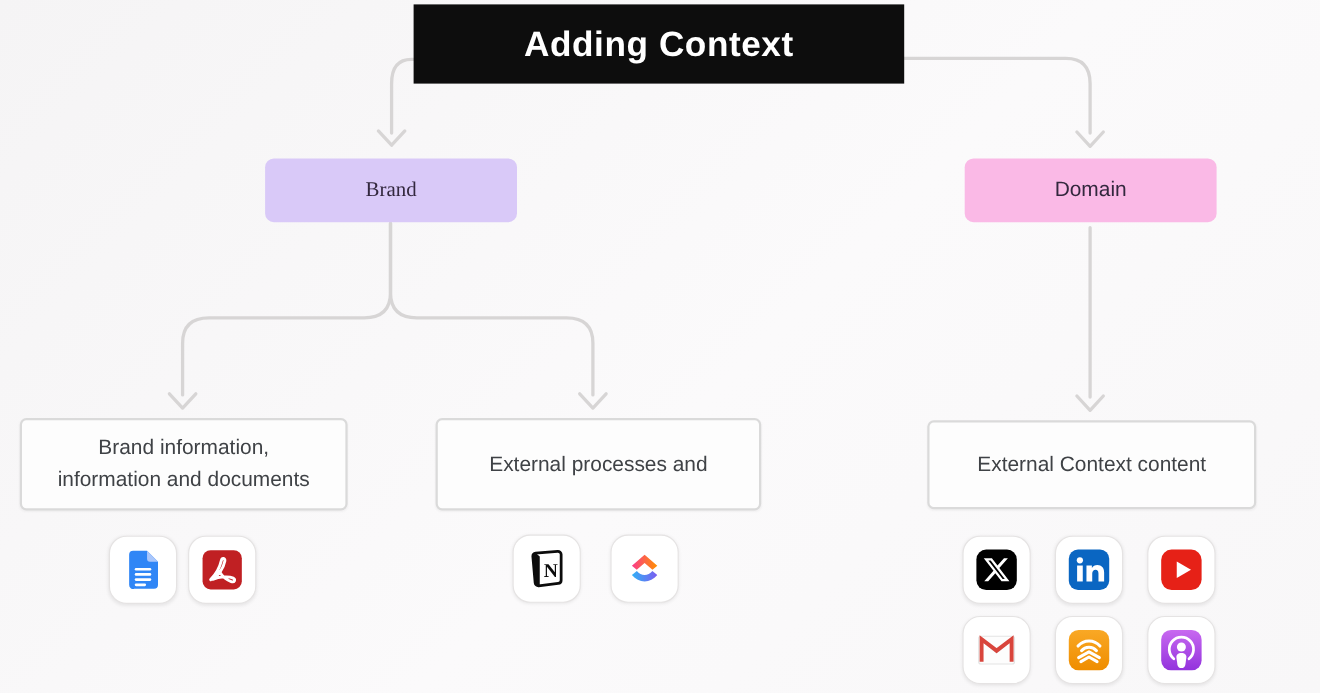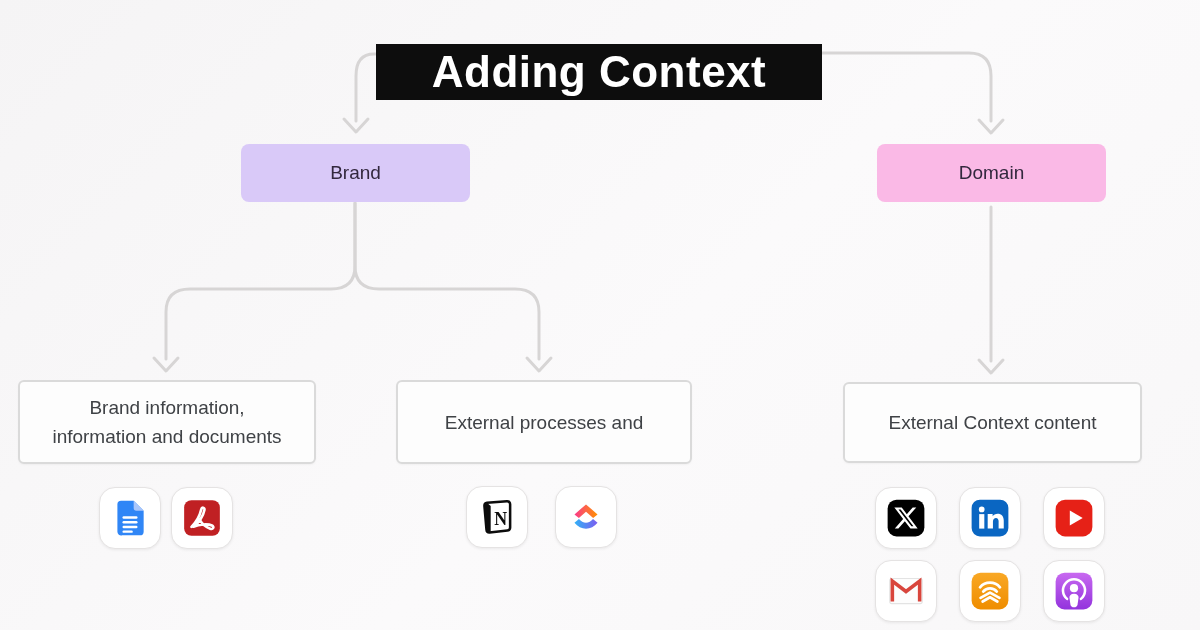--- a/index.html
+++ b/index.html
@@ -5,25 +5,25 @@
   html,body{margin:0;padding:0;}
   .canvas{
     position:relative;width:1200px;height:630px;overflow:hidden;
     background:linear-gradient(135deg,#f5f4f5 0%,#fbfafb 55%,#f8f7f8 100%);
     font-family:"Liberation Sans",sans-serif;
   }
   .connectors{position:absolute;left:0;top:0;z-index:1;}
   .connectors path{stroke:#d7d5d5;stroke-width:3;fill:none;stroke-linecap:round;stroke-linejoin:round;}
   .node{position:absolute;z-index:2;display:flex;align-items:center;justify-content:center;}
   .title-box{
-    left:376px;top:4px;width:446px;height:56px;background:#0d0d0d;color:#ffffff;
-    font-size:44px;font-weight:bold;letter-spacing:.5px;margin-top:40px;
+    left:376px;top:4px;width:446px;height:72px;background:#0d0d0d;color:#ffffff;
+    font-size:32px;font-weight:bold;letter-spacing:.5px;
   }
   .branch-box{width:229px;height:58px;border-radius:8px;font-size:19px;color:#33283e;}
-  .brand-box{left:241px;top:144px;background:#d9c9f8;}
+  .brand-box{left:241px;top:144px;background:#d9c9f8;font-family:Liberation Serif, serif;}
   .domain-box{left:877px;top:144px;background:#fab9e6;text-align:right;}
   .leaf-box{
     background:#fdfdfd;border:2px solid #dadada;border-radius:6px;
     box-shadow:0 1px 2px rgba(0,0,0,.04);
     color:#3f4246;font-size:19px;line-height:29px;text-align:center;
     flex-direction:column;
   }
   .leaf-1{left:18px;top:380px;width:294px;height:80px;}
   .leaf-2{left:396px;top:380px;width:292px;height:80px;}
   .leaf-3{left:843px;top:382px;width:295px;height:77px;}

